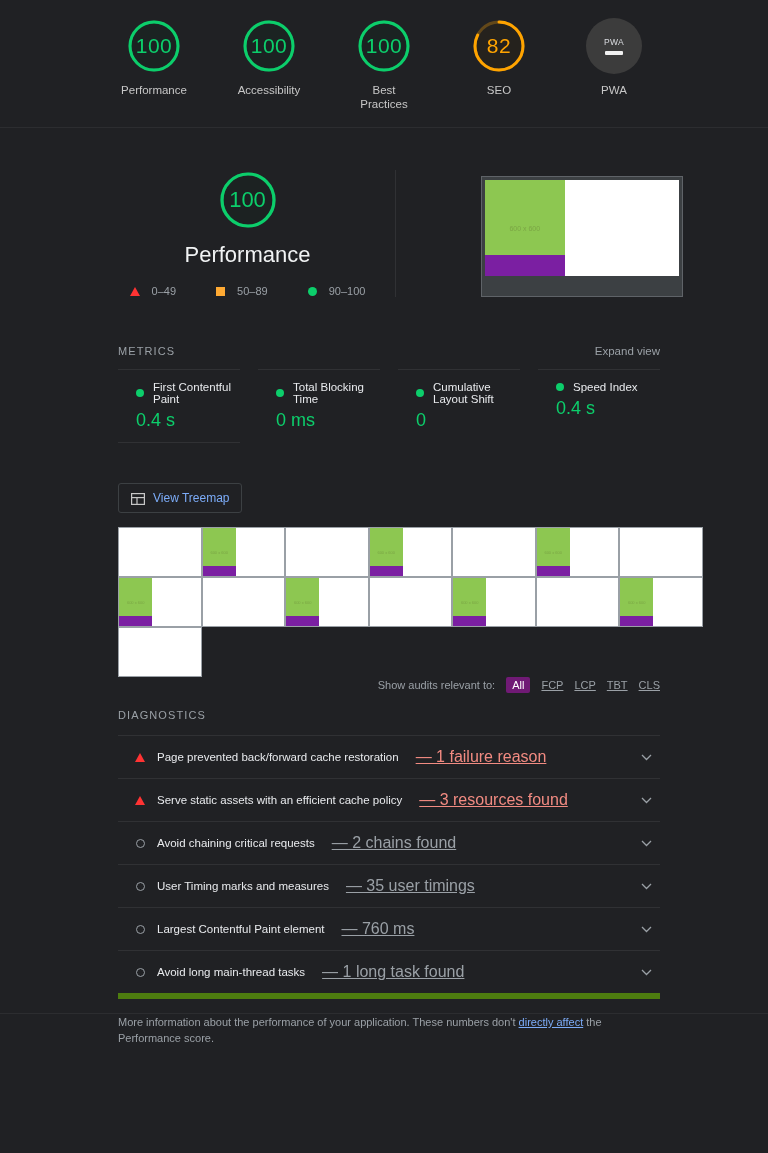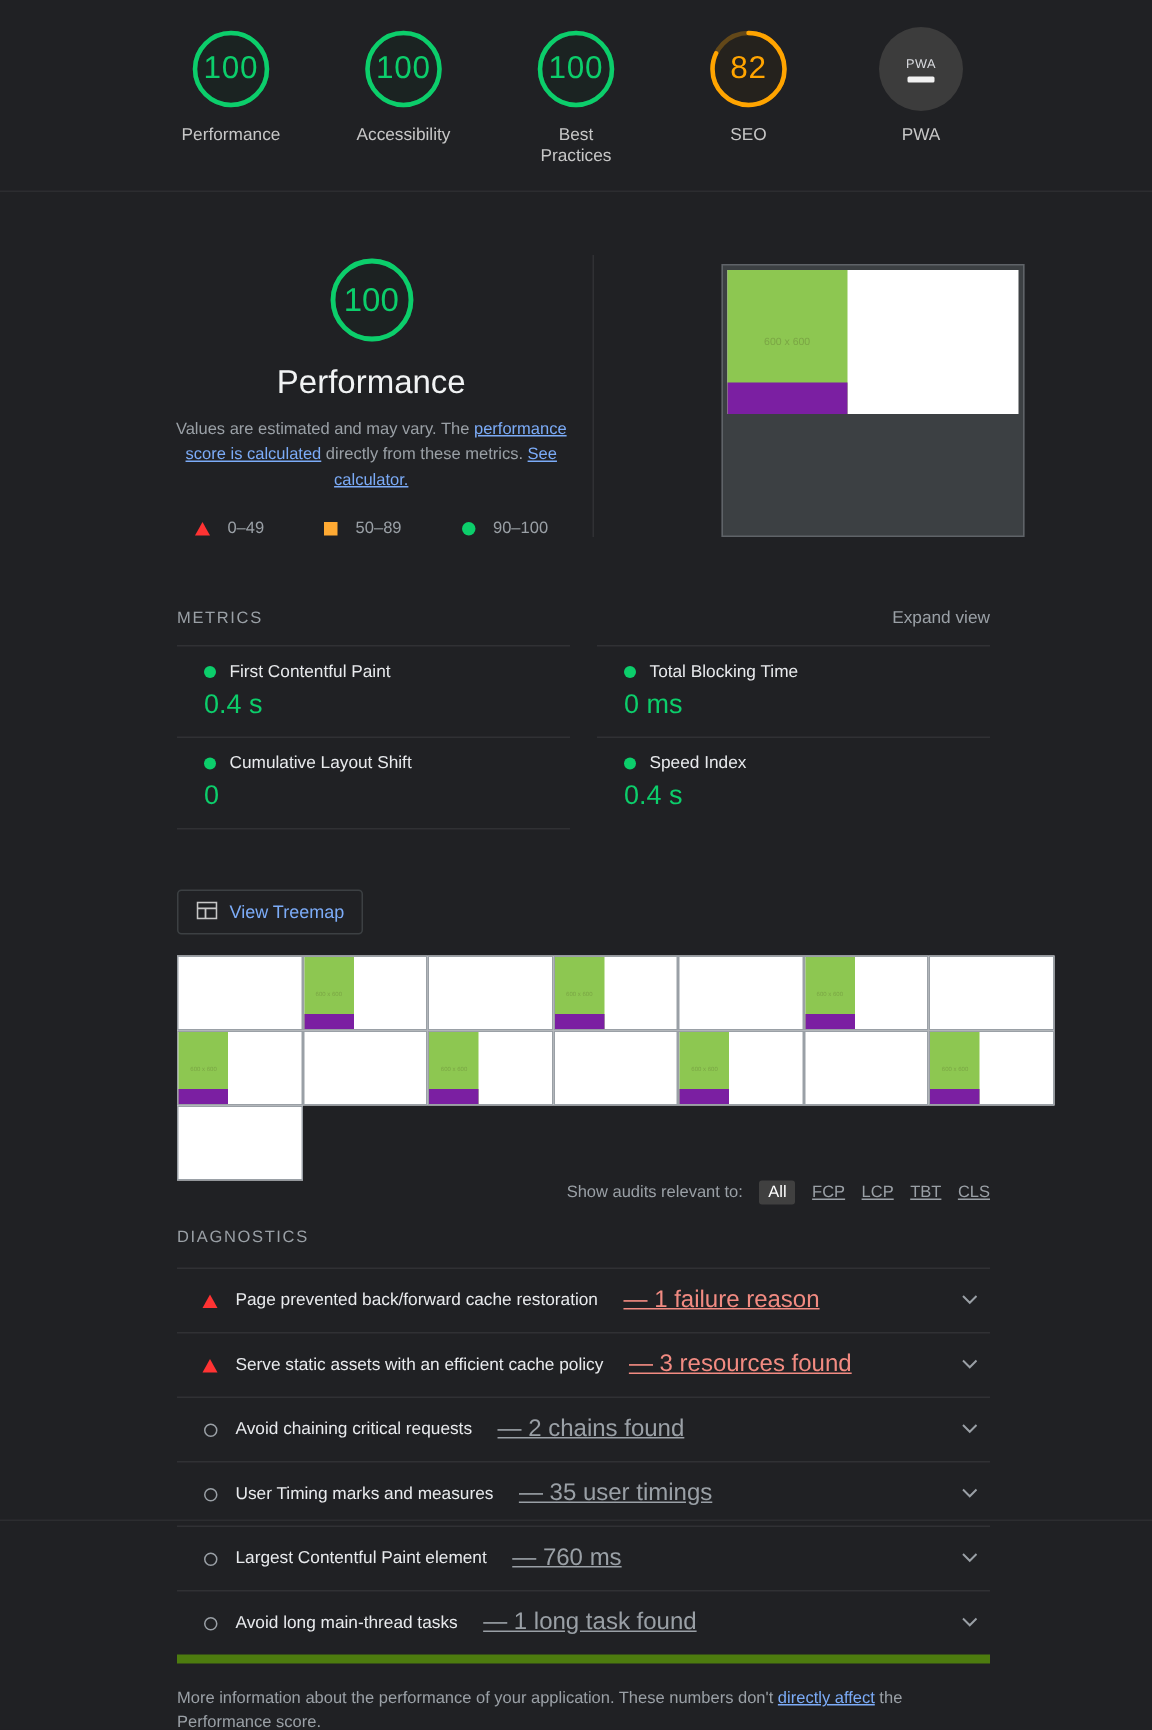--- a/index.html
+++ b/index.html
@@ -75,49 +75,49 @@
 
   
   .section { margin: 0 108px 0 118px; }
   .sec-head {
     display: flex; justify-content: space-between; align-items: baseline;
     font-size: 11px; letter-spacing: 1.1px; color: #9aa0a6; text-transform: uppercase;
   }
   .sec-head .action { text-transform: none; letter-spacing: 0; font-size: 11.5px; color: #9aa0a6; cursor: pointer; }
 
   
-  .metrics { margin-top: 12px; display: grid; grid-template-columns: 1fr 1fr; column-gap: 18px; }
+  .metrics { margin-top: 12px; display: grid; grid-template-columns: 1fr 1fr 1fr 1fr; column-gap: 18px; }
   .metric {
     border-top: 1px solid #303134;
     padding: 11px 0 11px 18px;
   }
   .metric.empty { border-top: 1px solid #303134; }
   .m-title { display: flex; align-items: center; gap: 9px; font-size: 11.5px; color: #e8eaed; }
   .m-dot { width: 8px; height: 8px; border-radius: 50%; flex: none; }
   .m-val { margin-top: 5px; font-size: 18px; padding-left: 0px; }
 
   
   .treemap-btn {
-    margin: 18px 0 0 0; display: inline-flex; align-items: flex-start; gap: 8px;
+    margin: 18px 0 0 0; display: inline-flex; align-items: flex-end; gap: 8px;
     border: 1px solid #3c4043; border-radius: 3px; padding: 7px 12px;
     font-size: 12px; color: #7cacf8; cursor: pointer; background: transparent;
   }
 
   
   .filmstrip { margin-top: 14px; display: flex; flex-wrap: wrap; width: 586px; }
   .frame { width: 83.5px; height: 50px; background: #fff; border: 1px solid #9aa0a6; position: relative; display: flex; }
   .frame .g { width: 41%; background: #8dc751; display:flex; align-items:center; justify-content:center; }
   .frame .g i { font-style: normal; font-size: 4px; color: #7ba645; }
   .frame .p { position: absolute; left: 0; bottom: 0; width: 41%; height: 20%; background: #7b1fa2; }
   .frame.blank { background: #fff; }
 
   
   .filters { display: flex; justify-content: flex-end; align-items: center; gap: 11px; font-size: 11px; color: #9aa0a6; }
   .chip { cursor: pointer; text-decoration: underline; color: #9aa0a6; font-size: 11px; }
-  .chip.active { background: #404040; color: #fff; text-decoration: none; padding: 2px 6px; border-radius: 2px; }
+  .chip.active { background: #701a75; color: #fff; text-decoration: none; padding: 2px 6px; border-radius: 2px; }
 
   
   .audits { margin-top: 14px; }
   .audit {
     display: flex; align-items: center; gap: 11px;
     border-top: 1px solid #303134; padding: 12px 2px 12px 16px;
     cursor: pointer;
   }
   .audit:last-child { border-bottom: 6px solid #4d7c0f; }
   .a-ico { width: 12px; flex: none; display: flex; justify-content: center; }
@@ -197,23 +197,20 @@
       <div class="big-gauge">
         <svg width="60" height="60" viewBox="0 0 60 60">
           <circle cx="30" cy="30" r="26" fill="#12281f" stroke="#0cce6b" stroke-width="3.2" opacity="0.25"></circle>
           <circle cx="30" cy="30" r="26" fill="none" stroke="#0cce6b" stroke-width="3.2" stroke-dasharray="163.4 163.4" stroke-dashoffset="0" stroke-linecap="round"></circle>
         </svg>
         <span style="color:#0cce6b">100</span>
       </div>
 
       <div class="hero-title">Performance</div>
 
-      <div class="hero-desc">
-        <span>Values are estimated and may vary. The </span><a href="#">performance score is calculated</a><span> directly from these metrics. </span><a href="#">See calculator.</a>
-      </div>
 
       <div class="legend">
         <div class="legend-item">
           <span class="sw-tri"></span>
           <span>0–49</span>
         </div>
         <div class="legend-item">
           <span class="sw-sq"></span>
           <span>50–89</span>
         </div>

